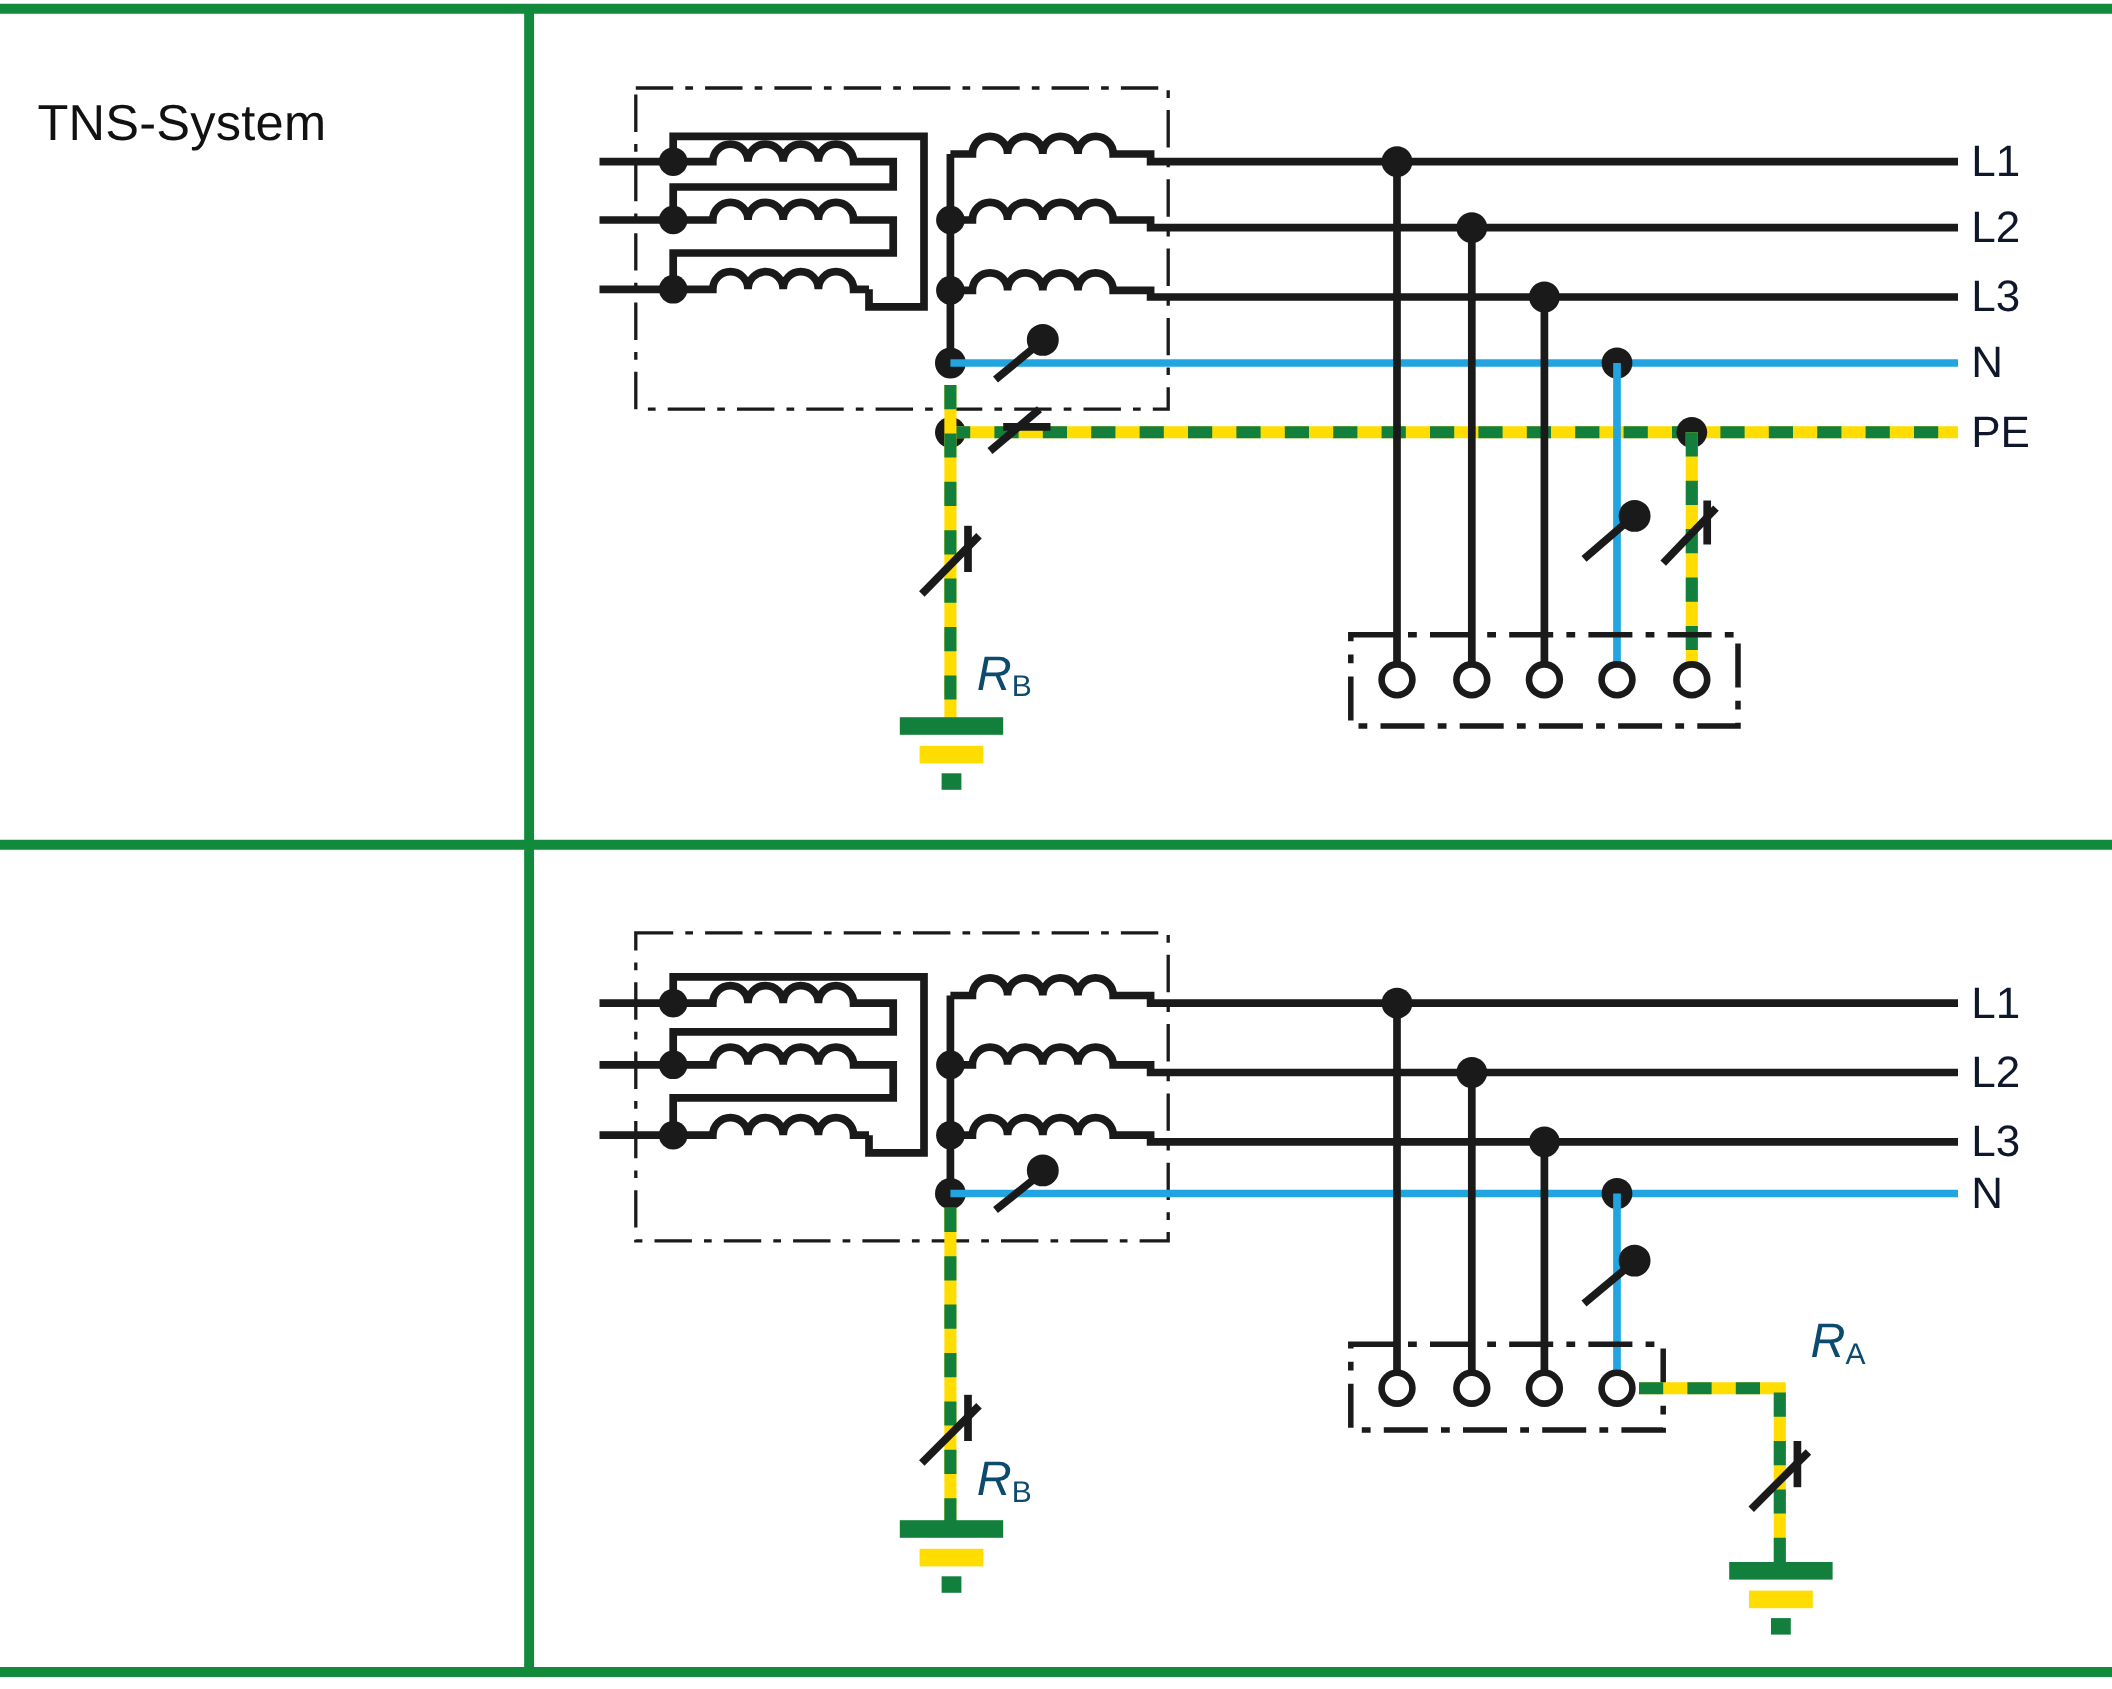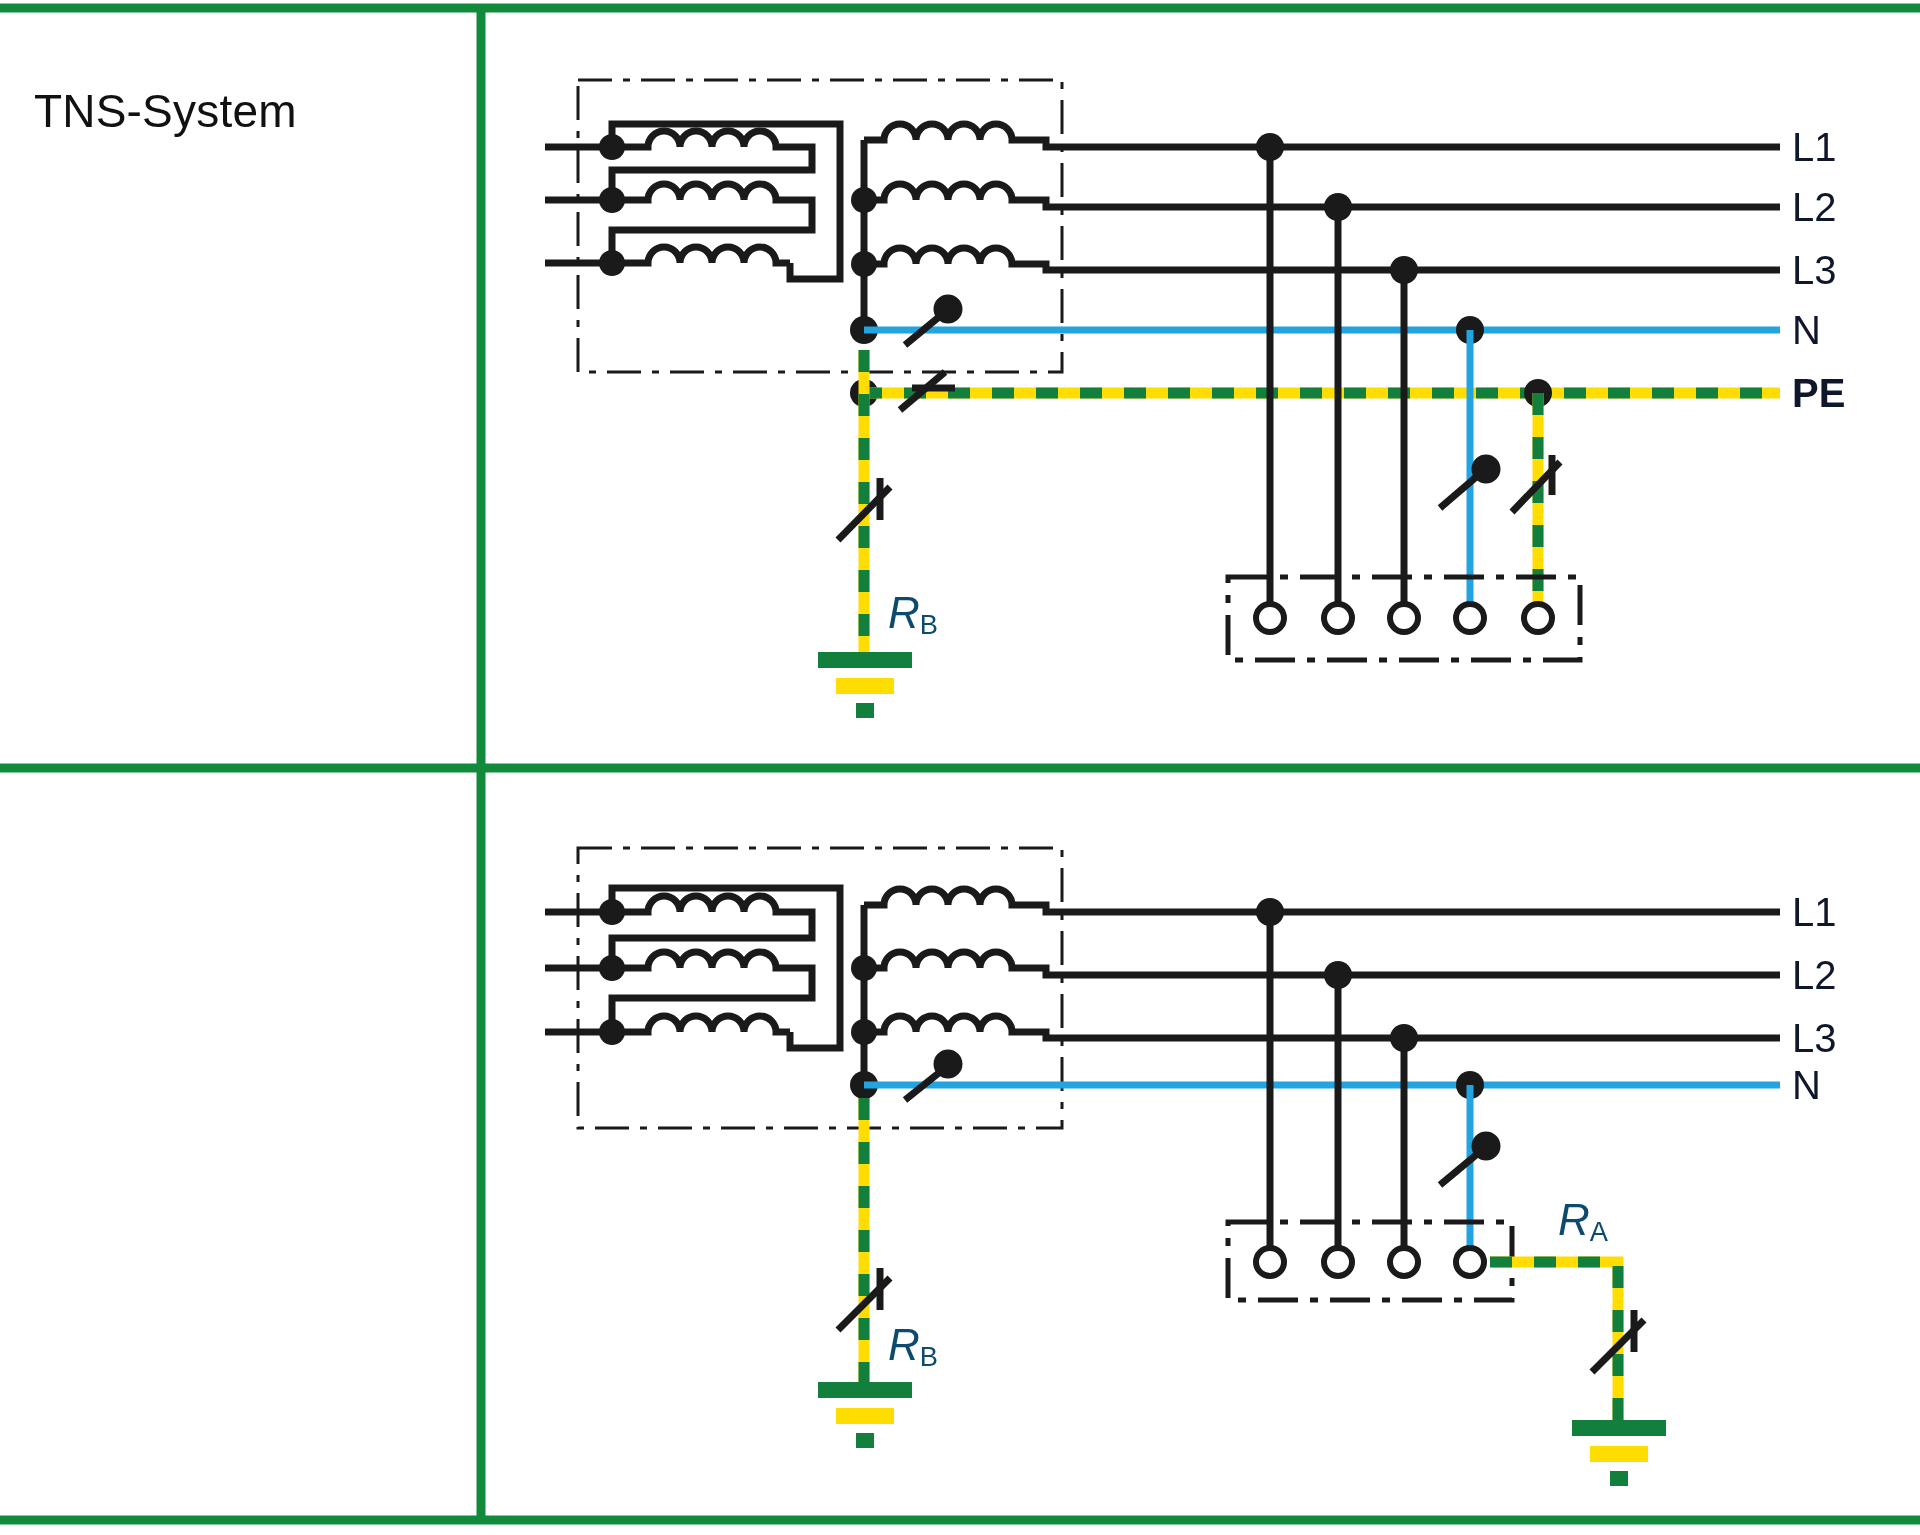--- a/index.html
+++ b/index.html
@@ -336,32 +336,32 @@
       </g>
     </g>
   </svg>
 
   <div class="panel-title" style="left:34px; top:84px;">TNS-System</div>
 
   <div class="wire-label" style="left:1792px; top:125px;">L1</div>
   <div class="wire-label" style="left:1792px; top:185px;">L2</div>
   <div class="wire-label" style="left:1792px; top:248px;">L3</div>
   <div class="wire-label" style="left:1792px; top:308px;">N</div>
-  <div class="wire-label" style="left:1792px; top:371px;font-weight:bold;">PE</div>
+  <div class="wire-label" style="left:1792px; top:371px;">PE</div>
 
   <div class="wire-label" style="left:1792px; top:890px;">L1</div>
   <div class="wire-label" style="left:1792px; top:953px;">L2</div>
   <div class="wire-label" style="left:1792px; top:1016px;">L3</div>
   <div class="wire-label" style="left:1792px; top:1063px;">N</div>
 
   <div class="res-label" style="left:888px; top:588px;">
     <span>R</span><sub>B</sub>
   </div>
 
   <div class="res-label" style="left:888px; top:1320px;">
     <span>R</span><sub>B</sub>
   </div>
 
-  <div class="res-label" style="left:1558px; top:1195px;">
+  <div class="res-label" style="left:1646px; top:1195px;">
     <span>R</span><sub>A</sub>
   </div>
 
 </div>
 
 </body></html>

